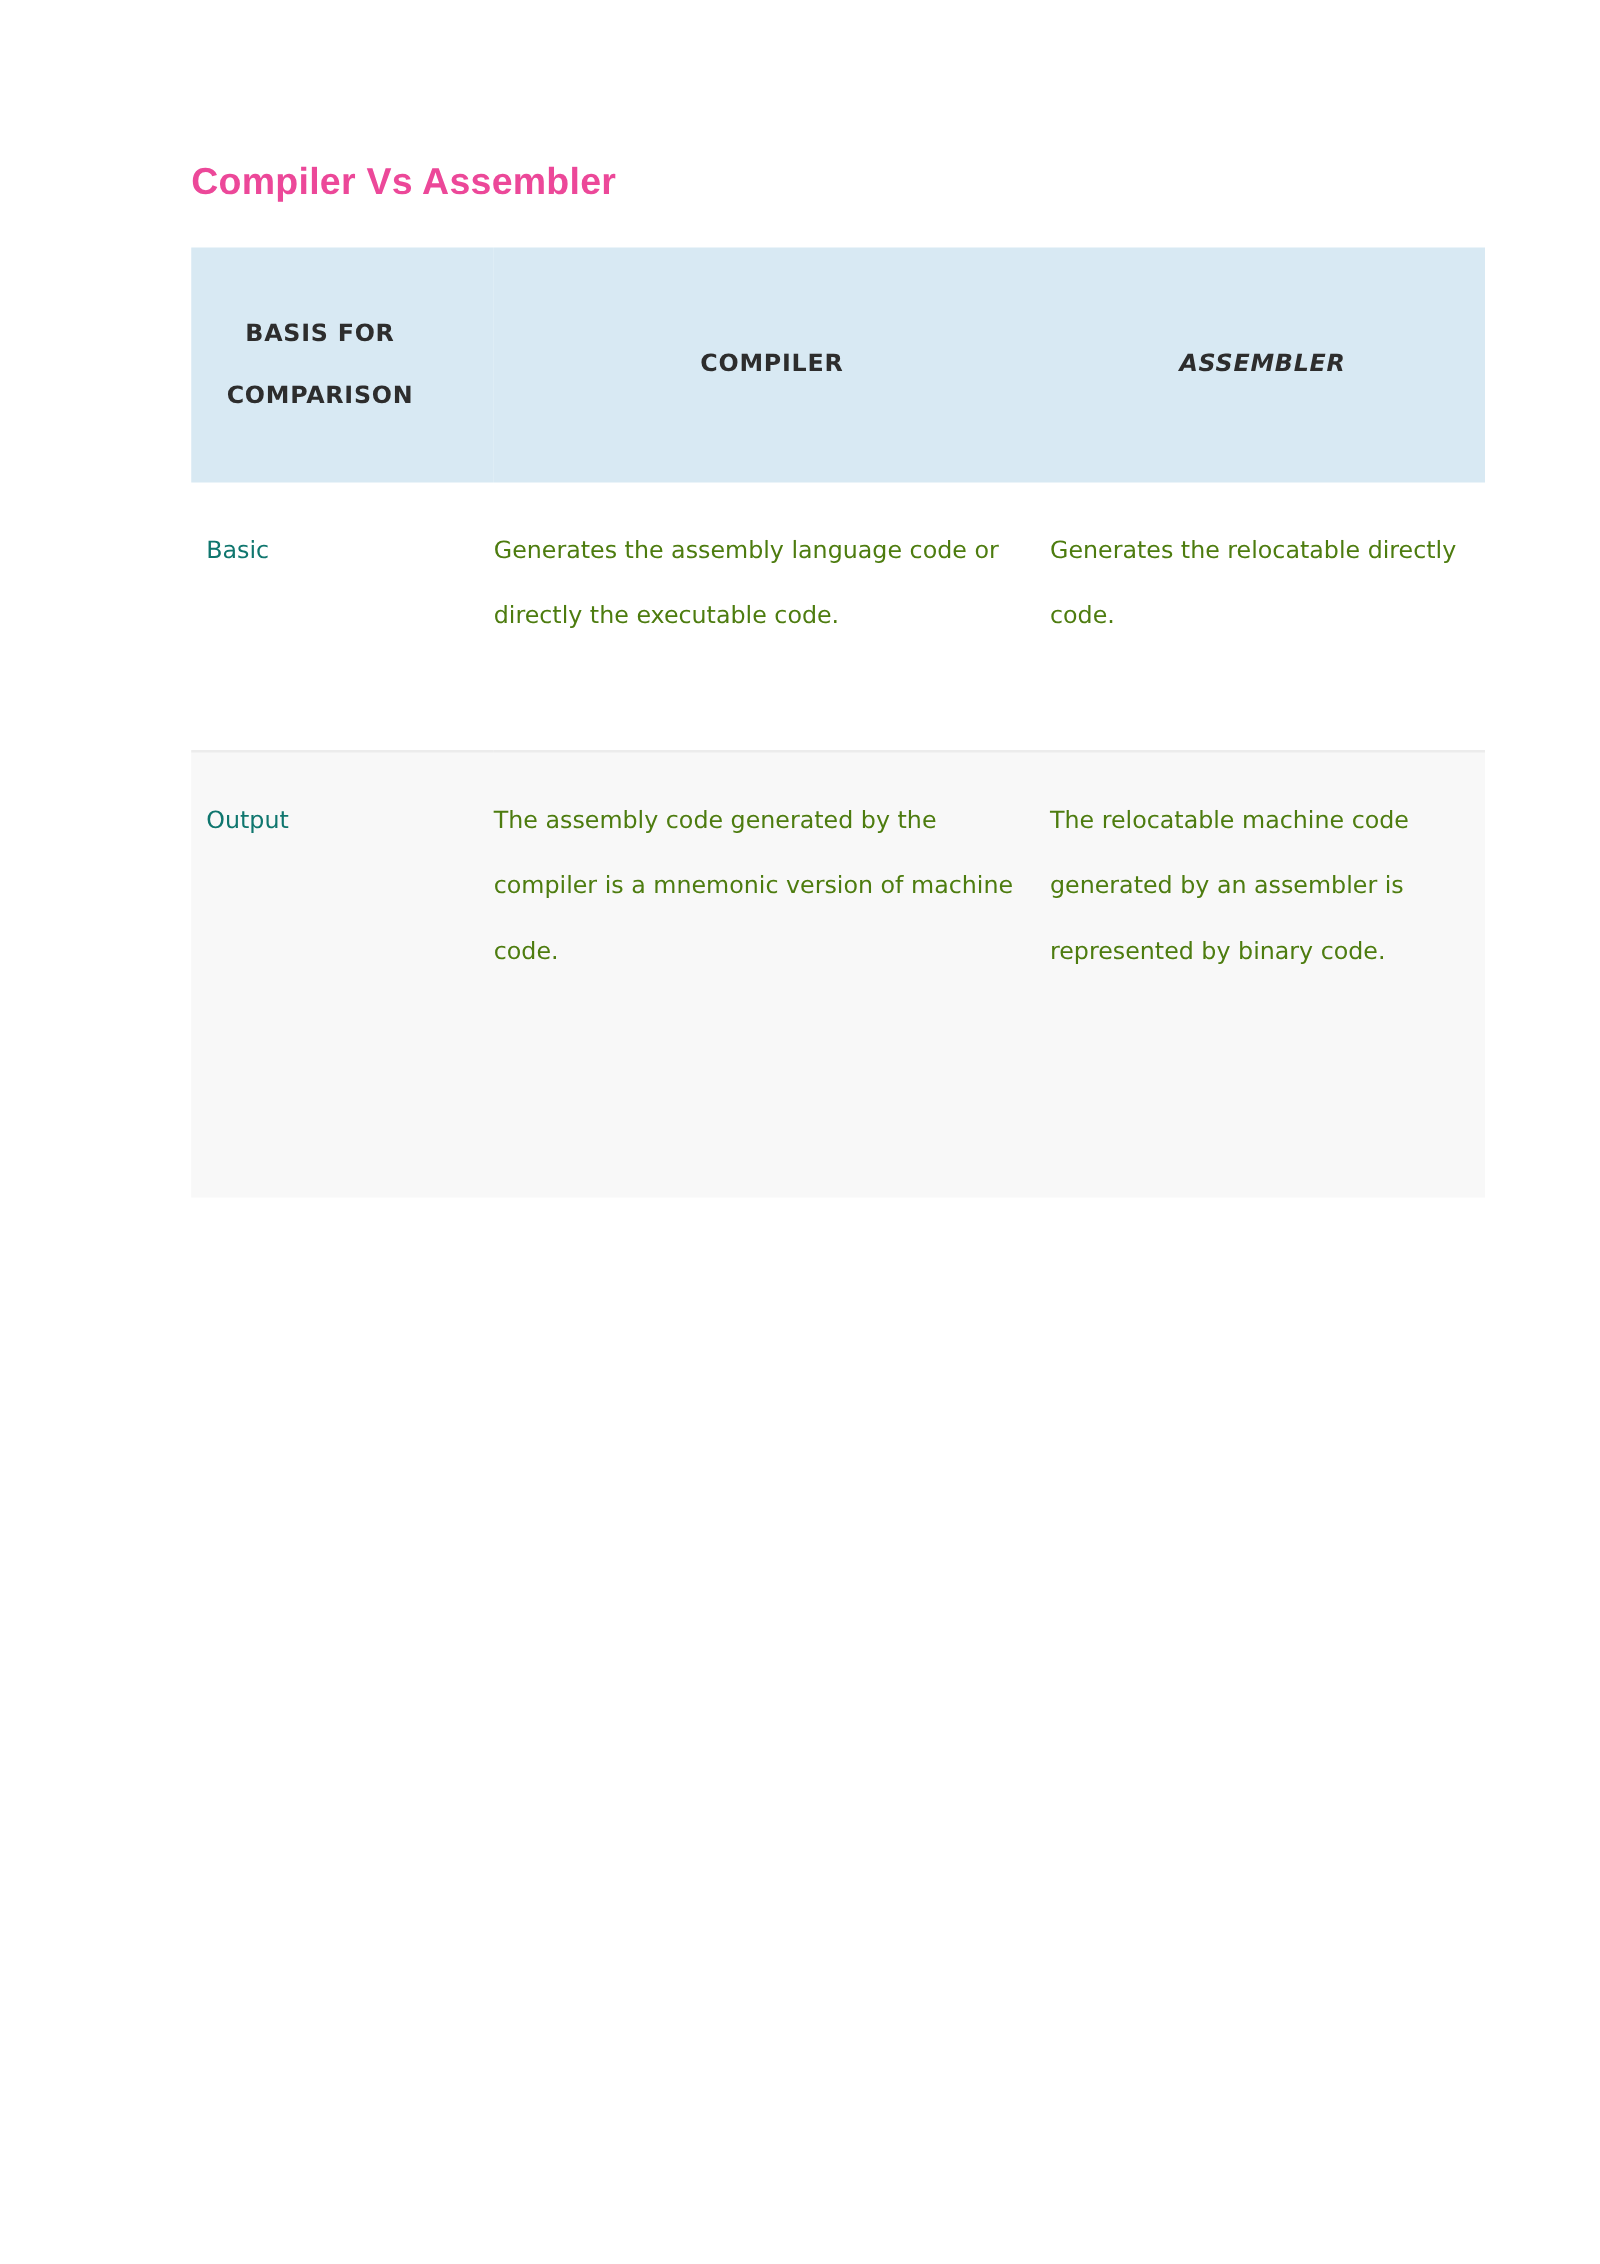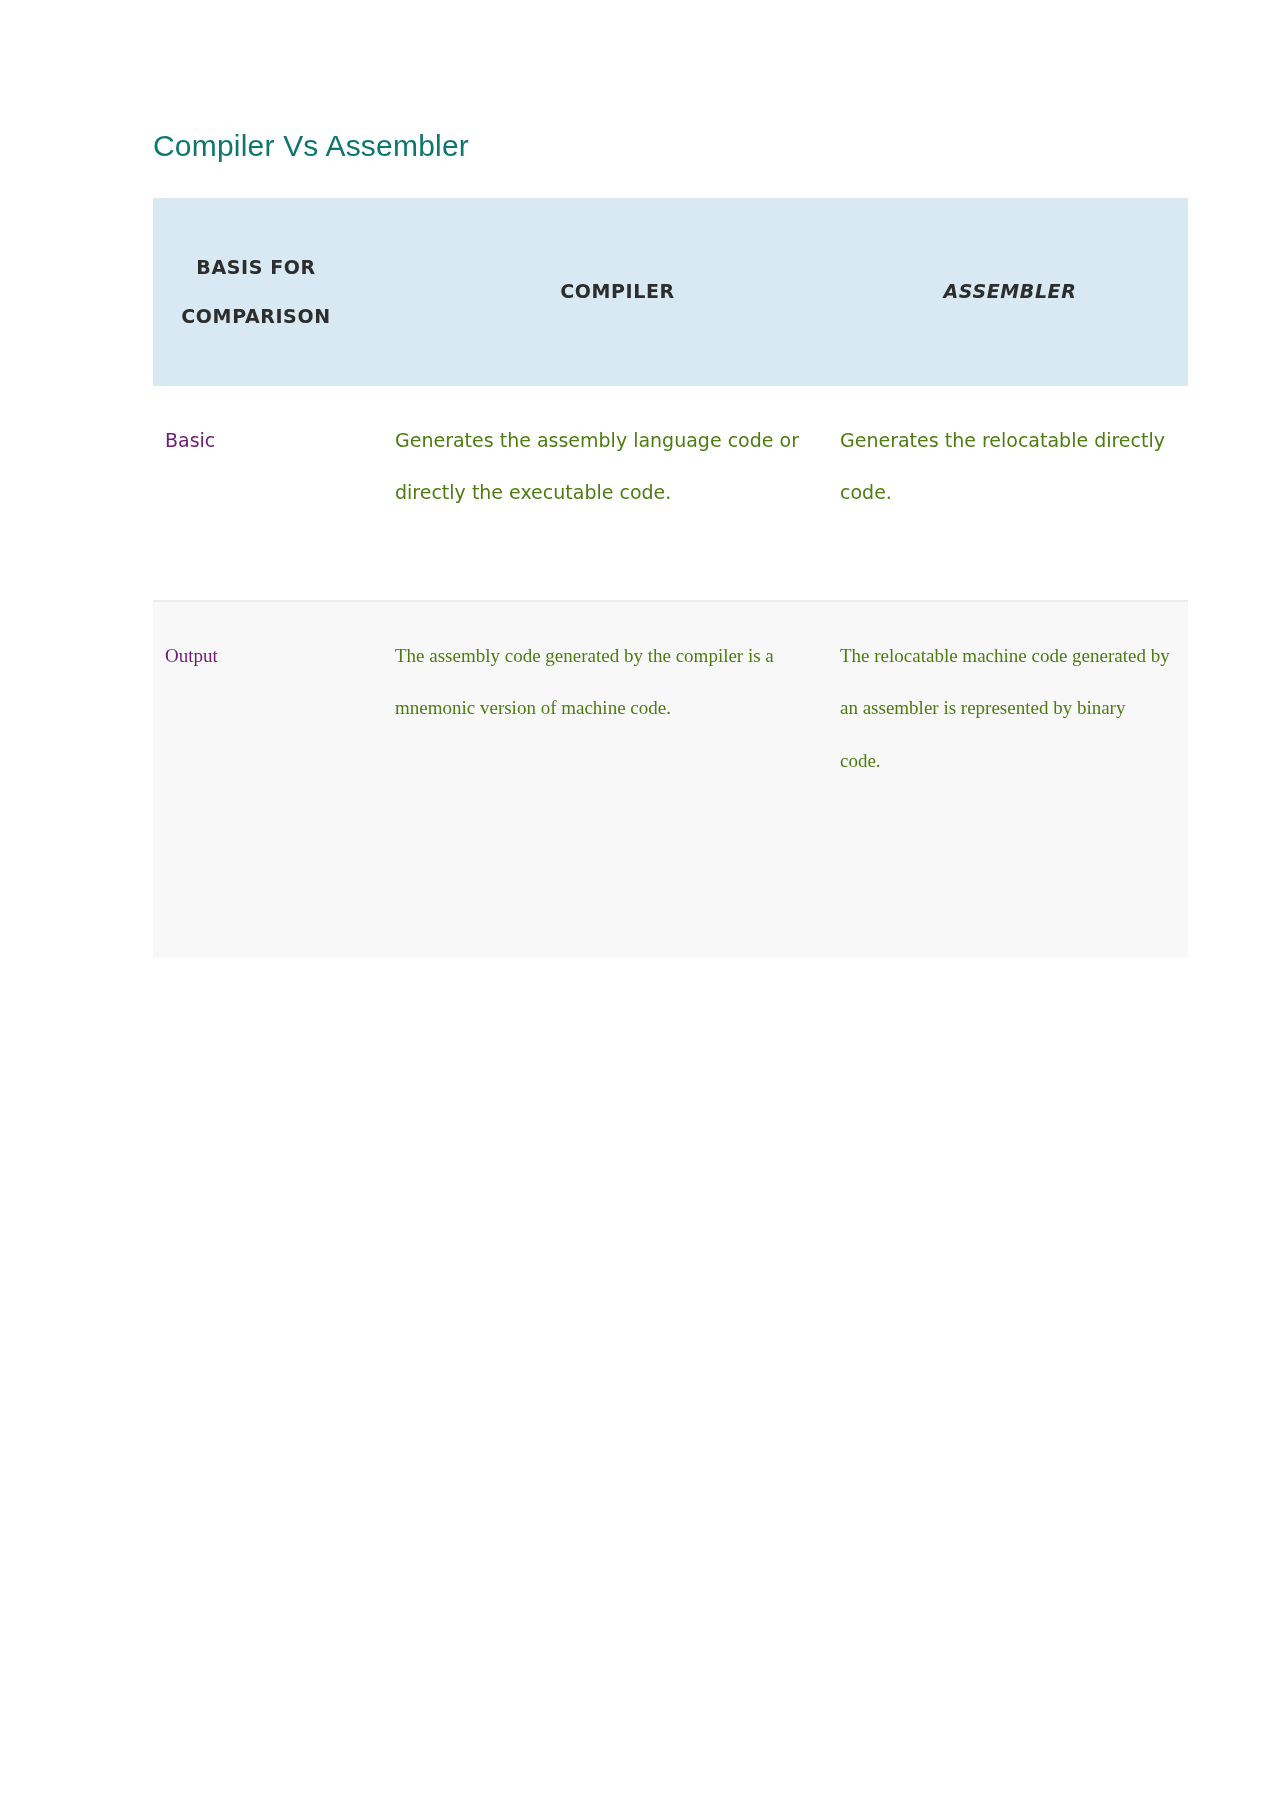--- a/index.html
+++ b/index.html
@@ -25,22 +25,22 @@
   .content {
     position: absolute;
     left: 153px;
     top: 128px;
     width: 1035px;
   }
 
   .page-title {
     font-family: "Liberation Sans", "DejaVu Sans", sans-serif;
     font-size: 30px;
-    font-weight: 400;
-    color: #0f766e;
+    font-weight: 700;
+    color: #ec4899;
     letter-spacing: 0.2px;
     line-height: 1.2;
     margin: 0 0 34px 0;
     padding: 0;
   }
 
   table.compare {
     width: 1035px;
     border-collapse: collapse;
     table-layout: fixed;
@@ -107,37 +107,37 @@
     background: #f8f8f8;
   }
 
   tbody tr.ruled td {
     border-top: 2px solid #ececec;
   }
 
   tbody td.col-basis {
     padding-left: 12px;
     padding-right: 18px;
-    color: #701a75;
+    color: #0f766e;
   }
 
   tbody td.col-compiler {
     padding-left: 0px;
     padding-right: 26px;
   }
 
   tbody td.col-assembler {
     padding-left: 0px;
     padding-right: 18px;
   }
 
   tbody tr.r-basic td      { height: 215px; }
   tbody tr.r-input td      { height: 175px; }
   tbody tr.r-phases td     { height: 350px; }
-  tbody tr.r-output td     { height: 357px; font-family: Liberation Serif, serif; }
+  tbody tr.r-output td     { height: 357px; }
 </style>
 </head>
 <body>
 
 <div class="page">
   <div class="content">
 
     <h1 class="page-title">Compiler Vs Assembler</h1>
 
     <table class="compare">

